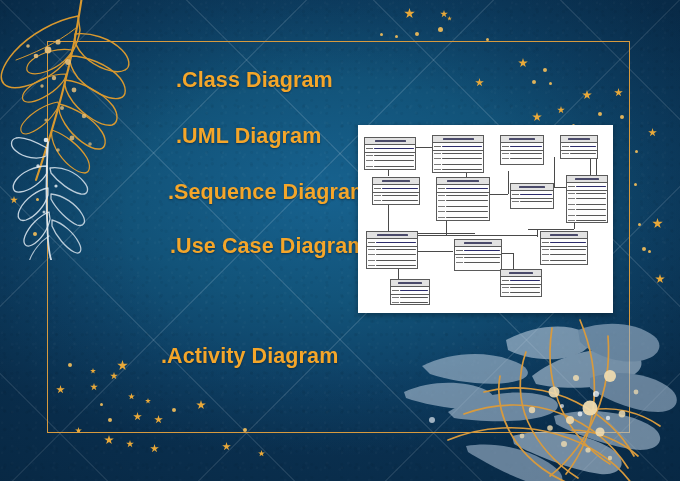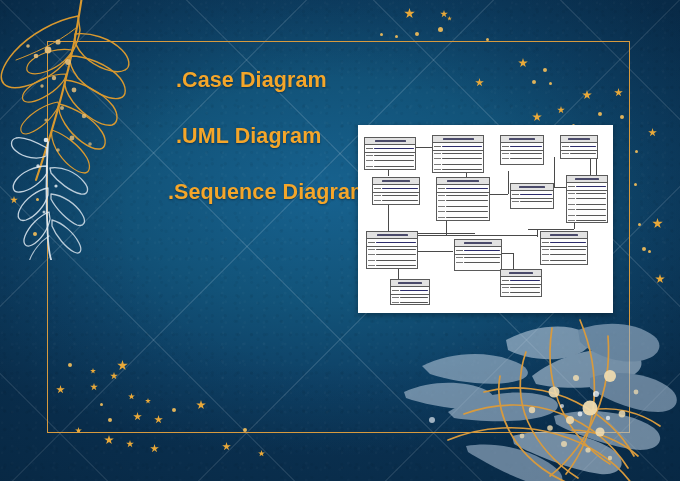--- a/index.html
+++ b/index.html
@@ -360,23 +360,25 @@
     <g fill="#eef4f8">
       <circle cx="192" cy="76" r="3" opacity=".8"></circle>
       <circle cx="176" cy="96" r="2.4" opacity=".78"></circle>
       <circle cx="204" cy="100" r="2.2" opacity=".75"></circle>
       <circle cx="158" cy="88" r="2" opacity=".7"></circle>
     </g>
     <circle cx="28" cy="102" r="3" fill="#dfe8f0" opacity=".7"></circle>
   </svg>
 
   <div class="list">
-    <div class="list-item li0">.Case Diagram</div>
+    <div class="list-item li0">.Class Diagram</div>
     <div class="list-item li1">.UML Diagram</div>
     <div class="list-item li2">.Sequence Diagram</div>
+    <div class="list-item li3">.Use Case Diagram</div>
+    <div class="list-item li5">.Activity Diagram</div>
   </div>
 
   <div class="erd-panel">
     <div class="erd-canvas">
 
       <div class="erd-line h" style="left:57px;  top:22px;  width:18px;"></div>
       <div class="erd-line h" style="left:110px; top:22px;  width:13px;"></div>
       <div class="erd-line h" style="left:163px; top:22px;  width:12px;"></div>
       <div class="erd-line v" style="left:30px;  top:34px;  height:17px;"></div>
       <div class="erd-line v" style="left:108px; top:34px;  height:35px;"></div>

